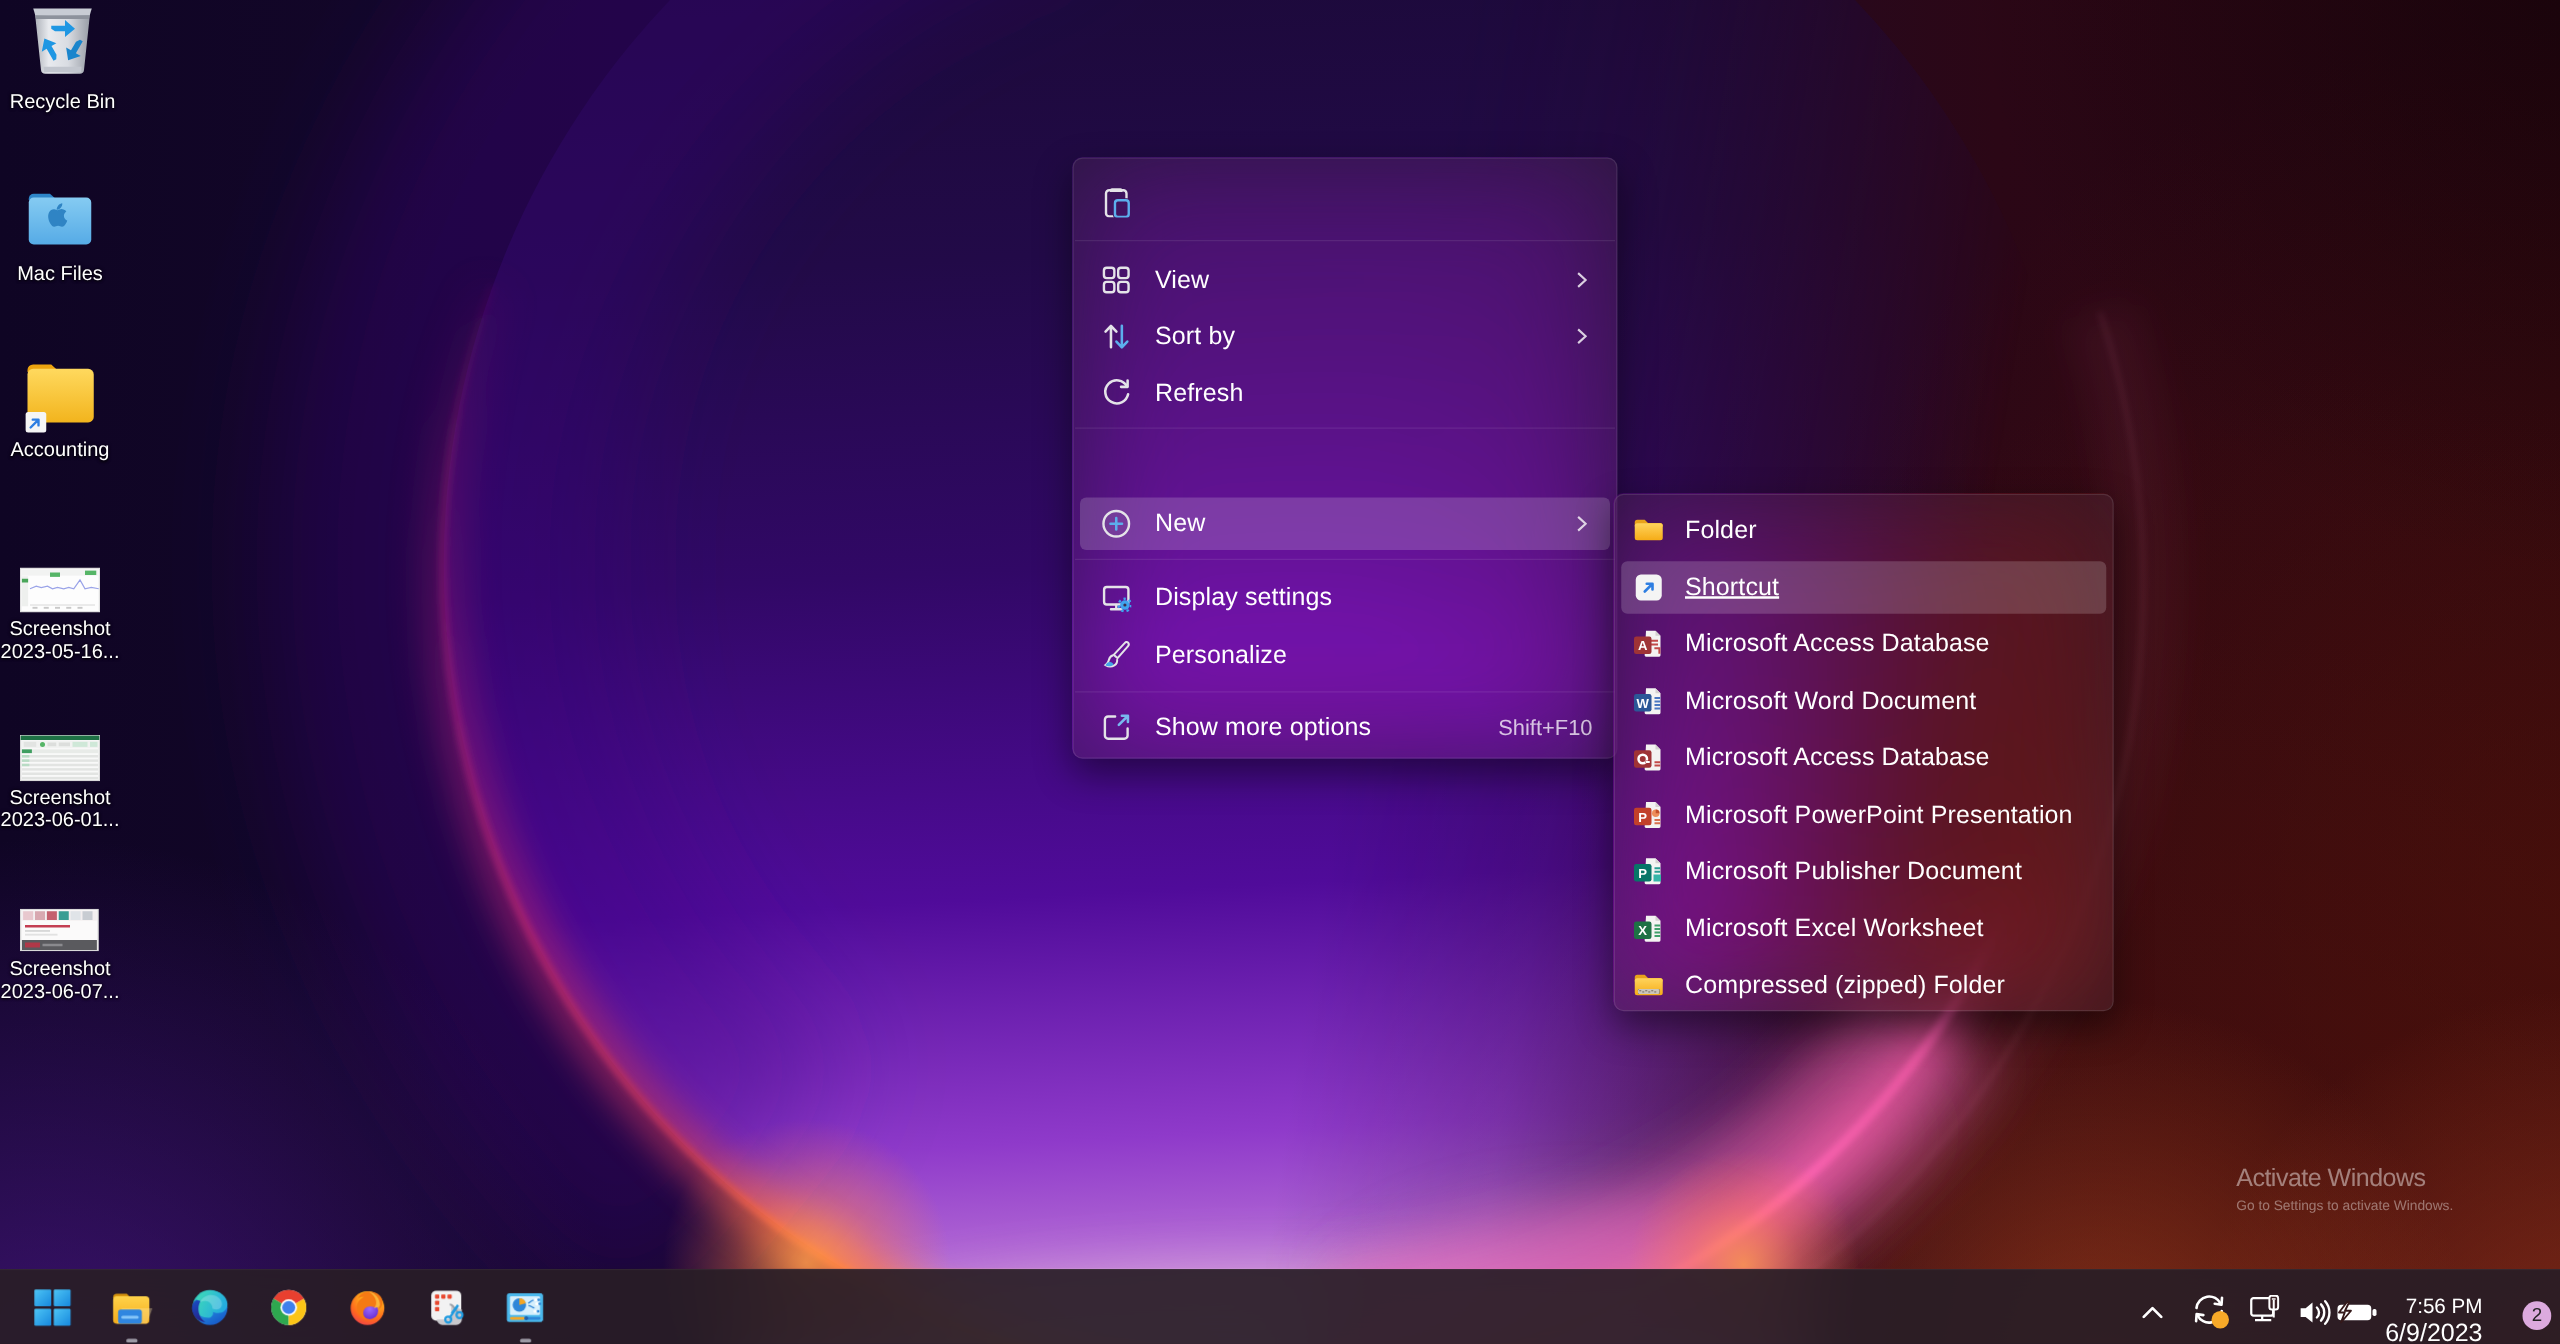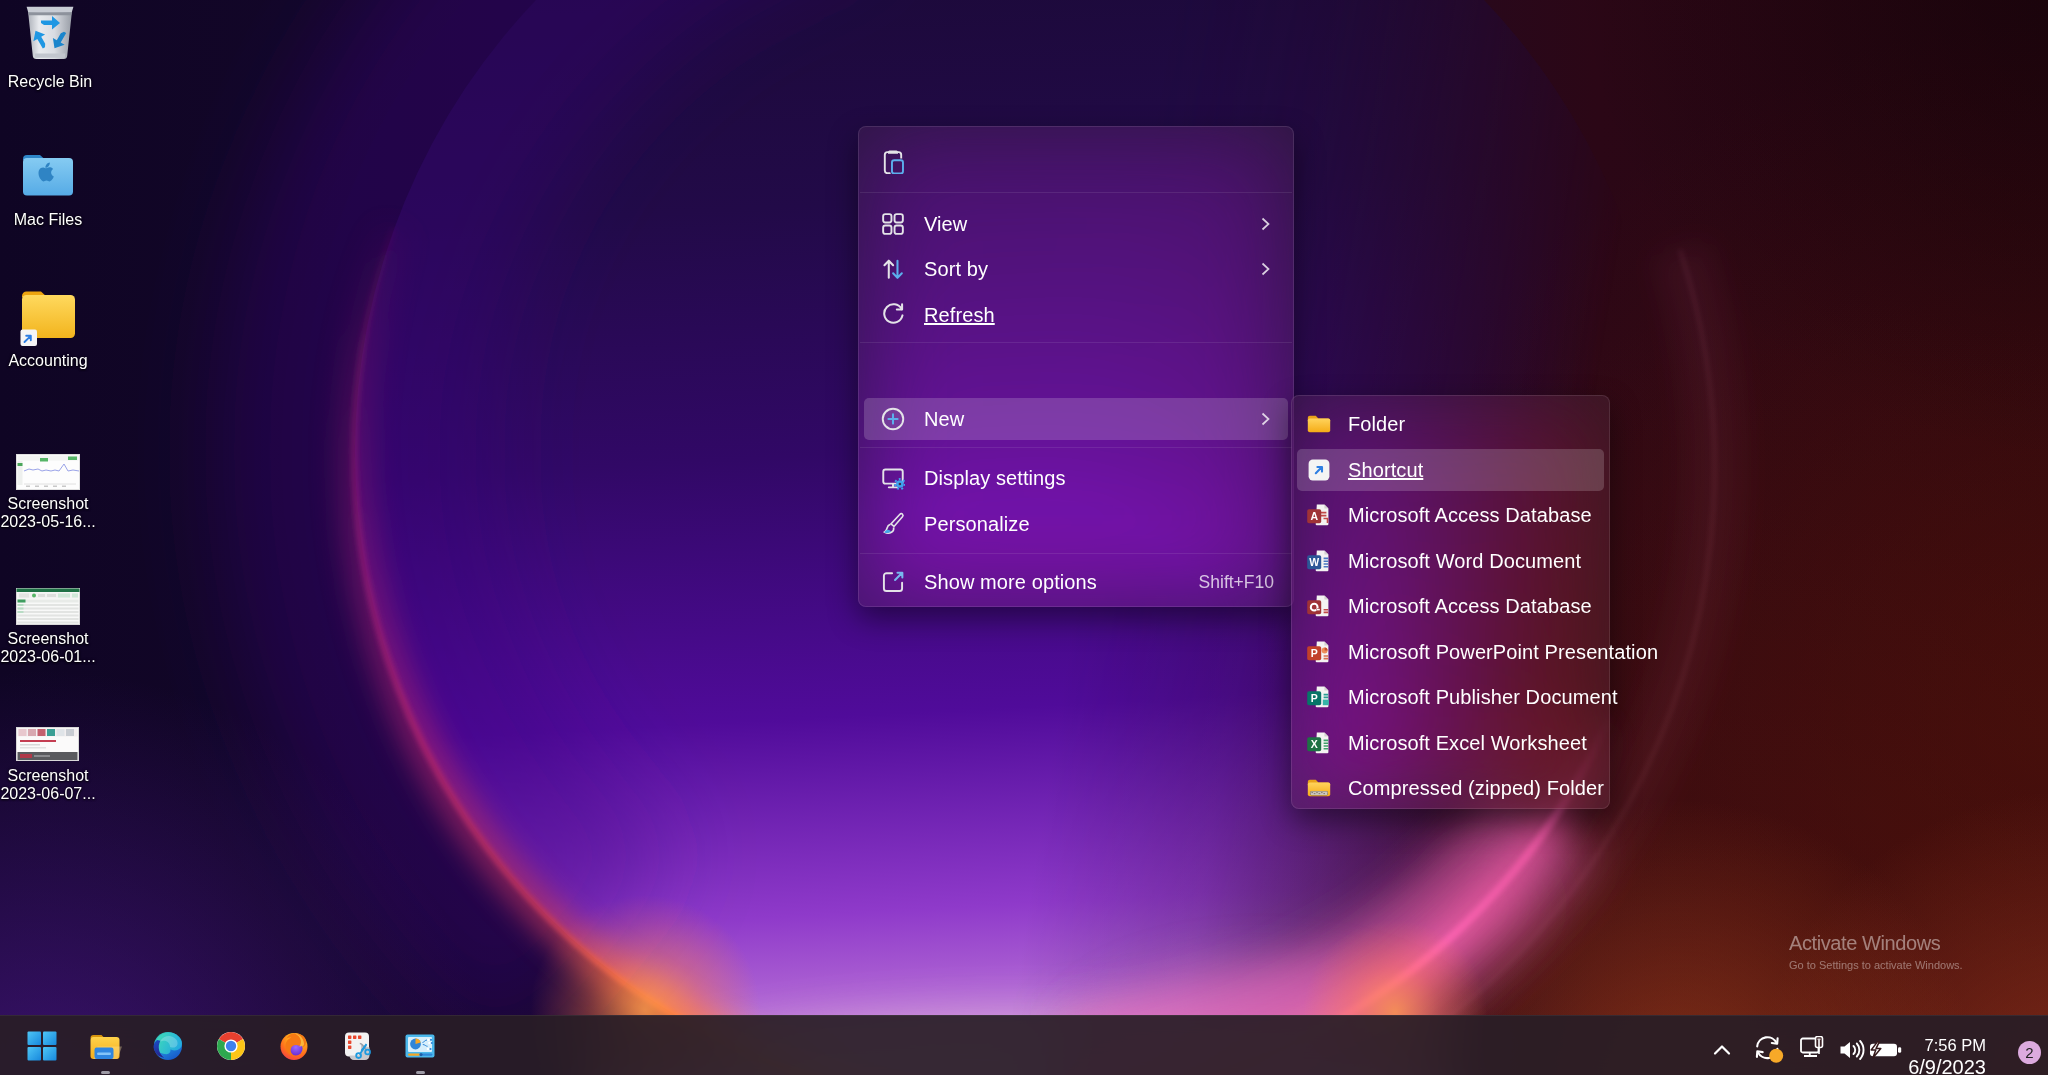--- a/index.html
+++ b/index.html
@@ -11,21 +11,21 @@
 
 .menu { position:absolute; border-radius:8px; background:rgba(60,44,60,.40); backdrop-filter: blur(46px) saturate(1.75) brightness(1.42) hue-rotate(10deg); border:1px solid rgba(255,255,255,.10); box-shadow:0 12px 30px rgba(0,0,0,.45); color:#fff; font-size:20px; }
 #cmenu { left:858px; top:126px; width:436px; height:481px; padding:4px 12px; }
 .mrow { position:absolute; left:5px; right:5px; height:42px; border-radius:5px; display:flex; align-items:center; }
 .mrow.hl { background:rgba(255,255,255,.175); }
 .mrow .mi { width:24px; height:24px; margin-left:17px; flex:0 0 auto; }
 .mrow .mt { margin-left:19px; white-space:nowrap; letter-spacing:0.1px; }
 .mrow .chev { position:absolute; right:16px; top:13px; }
 .mrow .acc { position:absolute; right:14px; color:rgba(255,255,255,.75); font-size:17.5px; }
 .mdiv { position:absolute; left:1px; right:1px; height:1px; background:rgba(255,255,255,.085); }
-#smenu { left:1291px; top:395px; width:319px; height:414px; }
+#smenu { left:1291px; top:395px; width:400px; height:414px; }
 #smenu .mrow .mi { width:26px; height:26px; margin-left:9px; }
 #smenu .mrow .mt { margin-left:16px; }
 
 #taskbar { position:absolute; left:0; top:1015px; width:2048px; height:60px; background:rgba(40,29,38,.92); backdrop-filter:blur(30px); border-top:1px solid rgba(255,255,255,.06); }
 .tbi { position:absolute; top:1029px; width:34px; height:34px; }
 .runbar { position:absolute; top:1071px; width:9px; height:3px; border-radius:2px; background:#9d9aa5; }
 #clock { position:absolute; right:62px; top:1034px; text-align:right; font-size:16.5px; line-height:22px; color:#fff; }
 #badge { position:absolute; right:7px; top:1041px; width:23px; height:23px; border-radius:50%; background:#dcaade; color:#222; font-size:15px; text-align:center; line-height:23px; }
 
 #wm { position:absolute; left:1789px; top:932px; color:rgba(255,255,255,.45); }
@@ -319,21 +319,21 @@
 <g fill="none" stroke="#5caeec" stroke-width="1.6" stroke-linecap="round" stroke-linejoin="round">
 <path d="M15.5 5.5 V18.6 M12.1 15.3 L15.5 18.9 L18.9 15.3"></path>
           </g>
         </g>
       </svg>
       <span class="mt">Sort by</span>
       <svg class="chev" width="14" height="16" viewBox="0 0 14 16">
         <path d="M4.5 2.5 L10.5 8 L4.5 13.5" fill="none" stroke="rgba(255,255,255,.8)" stroke-width="1.7"></path>
       </svg>
     </div>
-  <div class="mrow" style="top:167px;text-decoration:underline;">
+  <div class="mrow" style="top:167px;">
       <svg class="mi" viewBox="0 0 24 24">
         <g transform="translate(12 12) scale(1.28) translate(-12 -12)">
           <path d="M18.7 7.4 A7.2 7.2 0 1 0 19.4 12.3" fill="none" stroke="#e4e3e8" stroke-width="1.6" stroke-linecap="round"></path>
 <path d="M19.1 3.7 V7.7 H15.0" fill="none" stroke="#e4e3e8" stroke-width="1.6" stroke-linecap="round" stroke-linejoin="round"></path>
         </g>
       </svg>
       <span class="mt">Refresh</span>
     </div>
   <div class="mdiv" style="top:215px;"></div>
   <div class="mrow hl" style="top:271px;">

